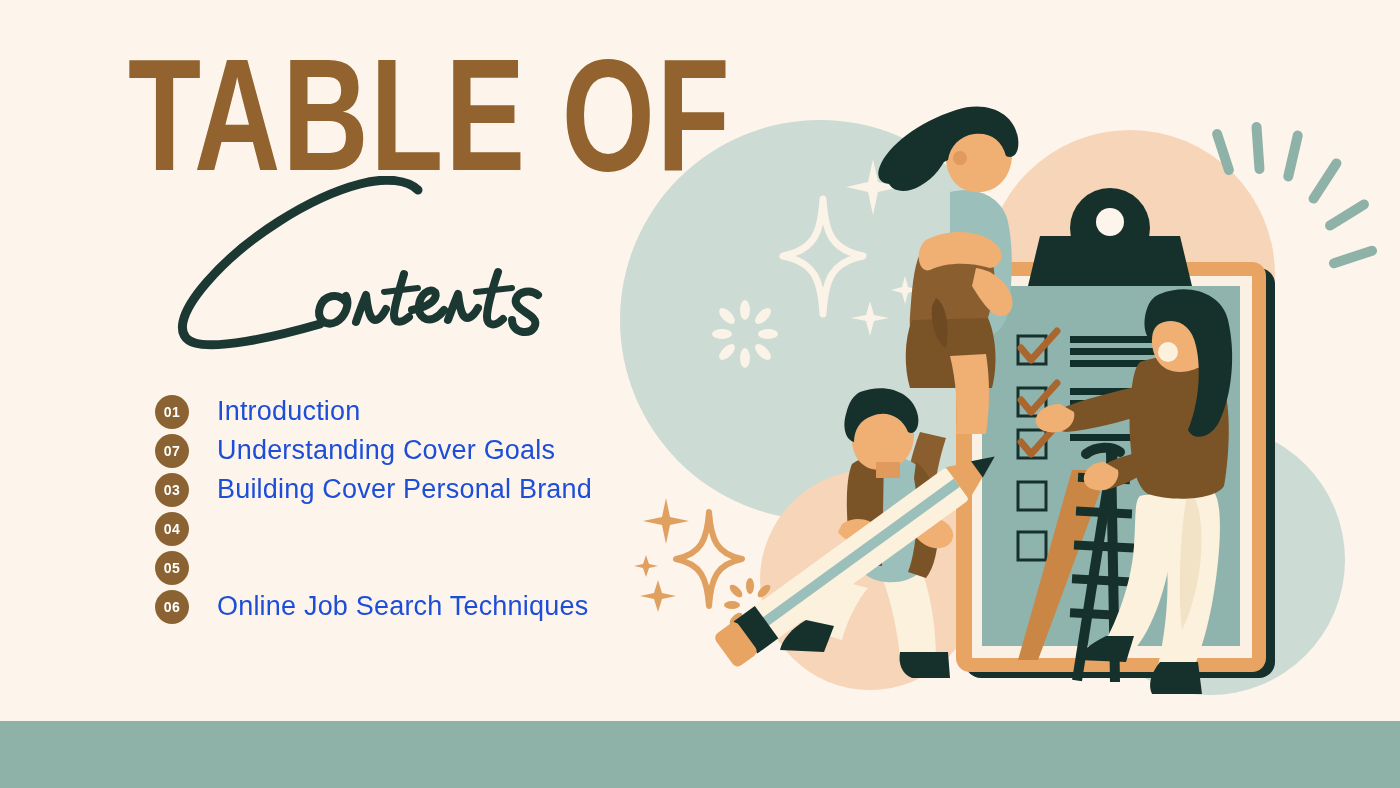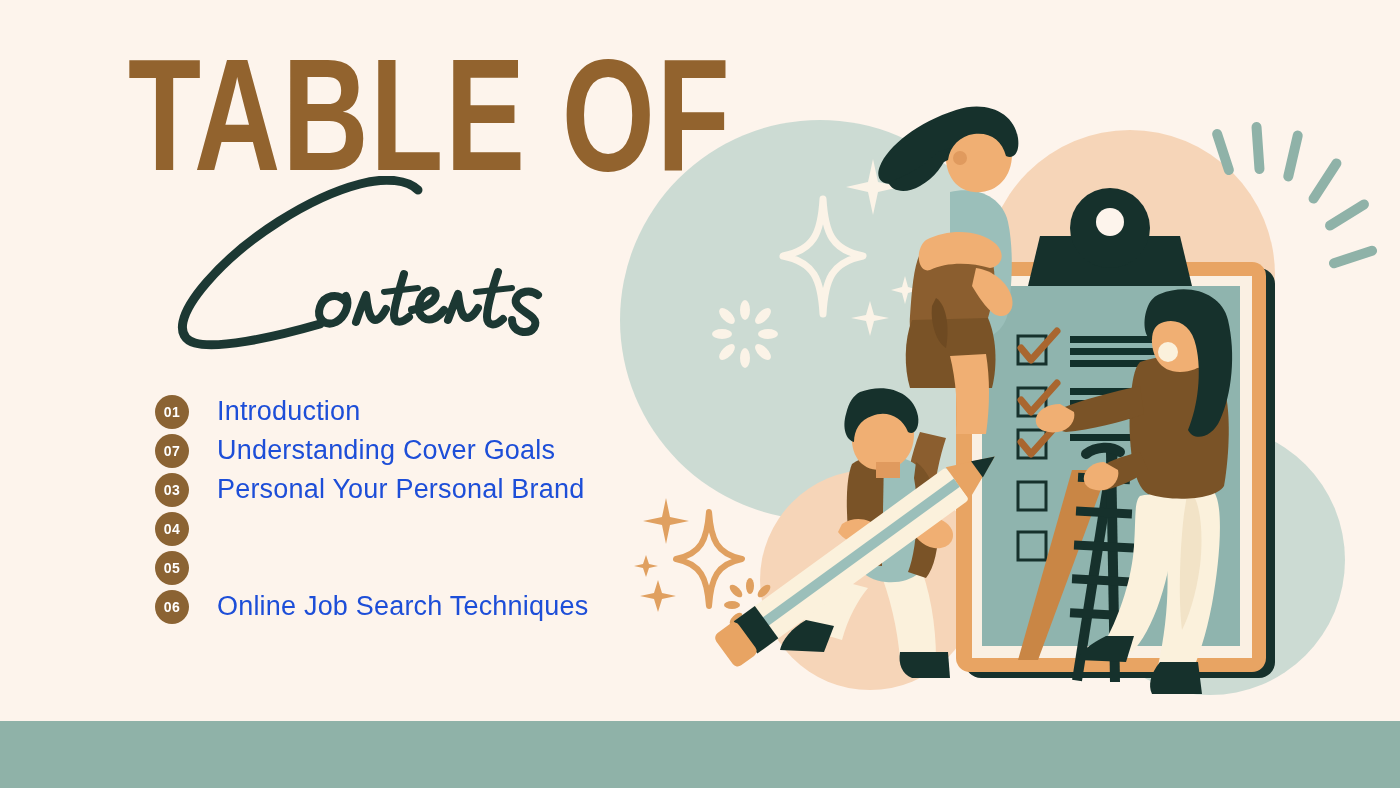--- a/index.html
+++ b/index.html
@@ -110,21 +110,21 @@
       <div class="toc-item">
         <span class="toc-badge">01</span>
         <span class="toc-label">Introduction</span>
       </div>
       <div class="toc-item">
         <span class="toc-badge">07</span>
         <span class="toc-label">Understanding Cover Goals</span>
       </div>
       <div class="toc-item">
         <span class="toc-badge">03</span>
-        <span class="toc-label">Personal Your Personal Brand</span>
+        <span class="toc-label">Building Cover Personal Brand</span>
       </div>
       <div class="toc-item">
         <span class="toc-badge">04</span>
       </div>
       <div class="toc-item">
         <span class="toc-badge">05</span>
       </div>
       <div class="toc-item">
         <span class="toc-badge">06</span>
         <span class="toc-label">Online Job Search Techniques</span>

